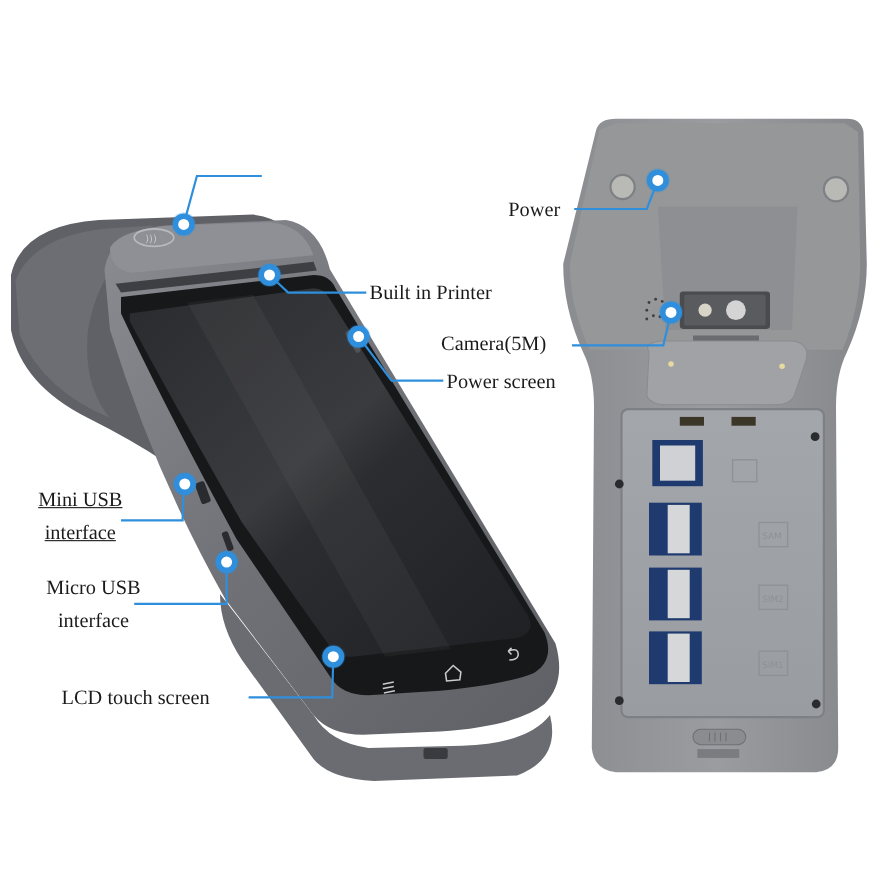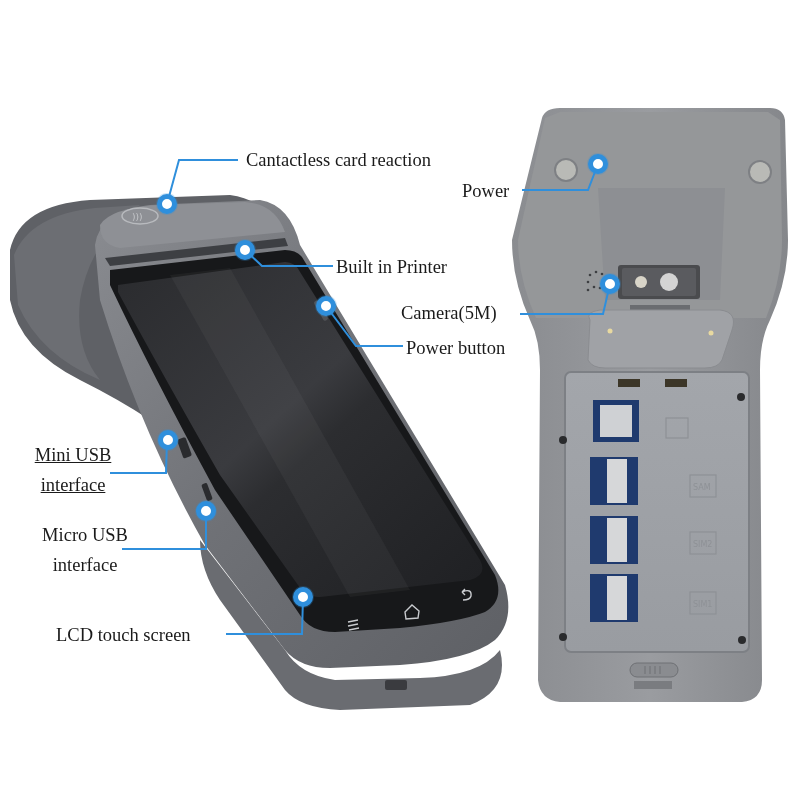--- a/index.html
+++ b/index.html
@@ -204,23 +204,22 @@
 
   <div class="dot" style="left:167px; top:204px;"></div>
   <div class="dot" style="left:245px; top:250px;"></div>
   <div class="dot" style="left:326px; top:306px;"></div>
   <div class="dot" style="left:168px; top:440px;"></div>
   <div class="dot" style="left:206px; top:511px;"></div>
   <div class="dot" style="left:303px; top:597px;"></div>
   <div class="dot" style="left:598px; top:164px;"></div>
   <div class="dot" style="left:610px; top:284px;"></div>
 
-  <div class="label" style="left:246px; top:151px;">Cantactless card reaction</div>
   <div class="label" style="left:336px; top:258px;">Built in Printer</div>
-  <div class="label" style="left:406px; top:339px;">Power button</div>
+  <div class="label" style="left:406px; top:339px;">Power screen</div>
   <div class="label" style="left:462px; top:182px;">Power</div>
   <div class="label" style="left:401px; top:304px;text-align:center;">Camera(5M)</div>
 
   <div class="label two-line" style="left:22px; top:440px; width:102px;text-decoration:underline;">
     <div>Mini USB</div>
     <div>interface</div>
   </div>
   <div class="label two-line" style="left:32px; top:520px; width:106px;">
     <div>Micro USB</div>
     <div>interface</div>

